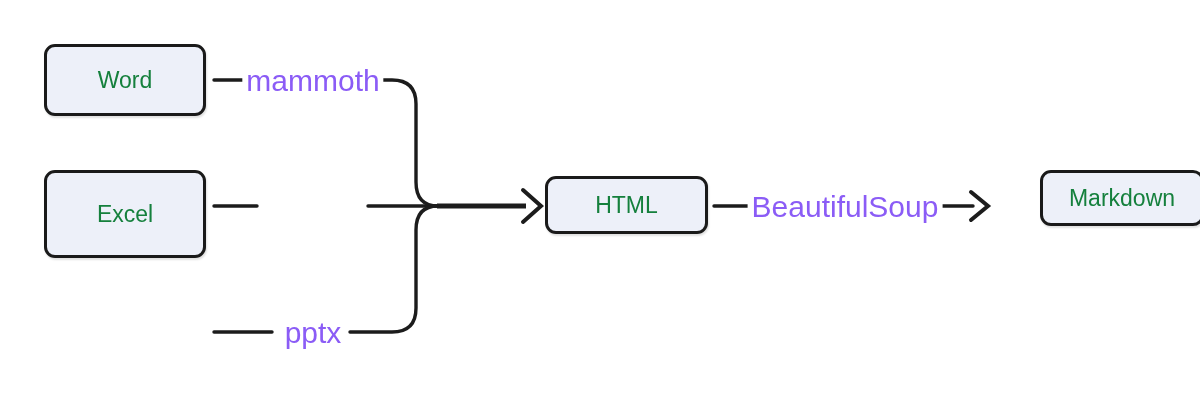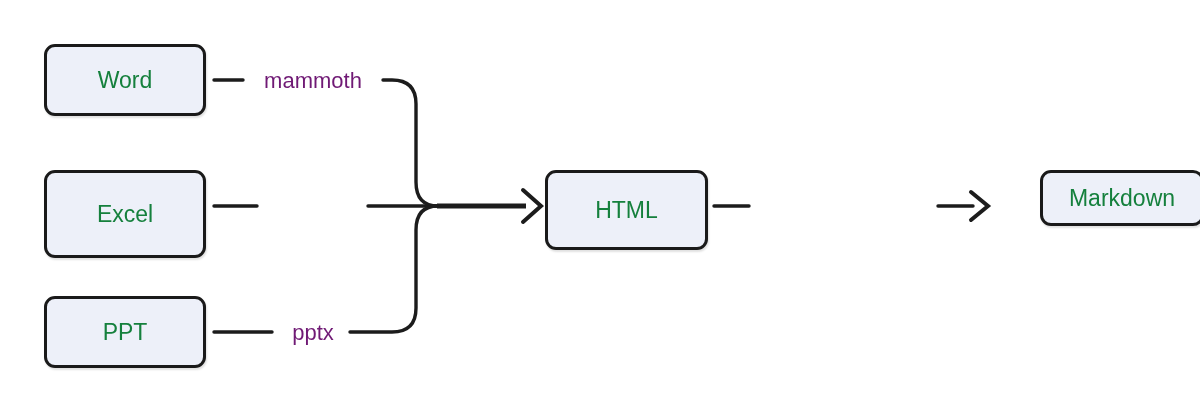--- a/index.html
+++ b/index.html
@@ -37,22 +37,22 @@
     align-items: center;
     justify-content: center;
     color: #15803d;
     font-size: 23px;
     box-shadow: 1px 2px 2px rgba(0,0,0,0.12);
   }
   .edge-label {
     position: absolute;
     transform: translate(-50%, -50%);
     background: #ffffff;
-    color: #701a75;
-    font-size: 22px;
+    color: #8b5cf6;
+    font-size: 30px;
     white-space: nowrap;
     padding: 0 4px;
     line-height: 1.2;
   }
 </style>
 </head>
 <body>
 
 <div class="canvas">
 
@@ -76,31 +76,29 @@
   </svg>
 
   <div class="node" style="left:44px; top:44px; width:162px; height:72px">
     <span>Word</span>
   </div>
 
   <div class="node" style="left:44px; top:170px; width:162px; height:88px">
     <span>Excel</span>
   </div>
 
-  <div class="node" style="left:44px; top:296px; width:162px; height:72px">
-    <span>PPT</span>
-  </div>
 
-  <div class="node" style="left:545px; top:170px; width:163px; height:80px">
+  <div class="node" style="left:545px; top:176px; width:163px; height:58px">
     <span>HTML</span>
   </div>
 
   <div class="node" style="left:1040px; top:170px; width:164px; height:56px">
     <span>Markdown</span>
   </div>
 
   <div class="edge-label" style="left:313px; top:81px">mammoth</div>
 
 
   <div class="edge-label" style="left:313px; top:333px">pptx</div>
 
+  <div class="edge-label" style="left:845px; top:207px">BeautifulSoup</div>
 
 </div>
 
 </body></html>

